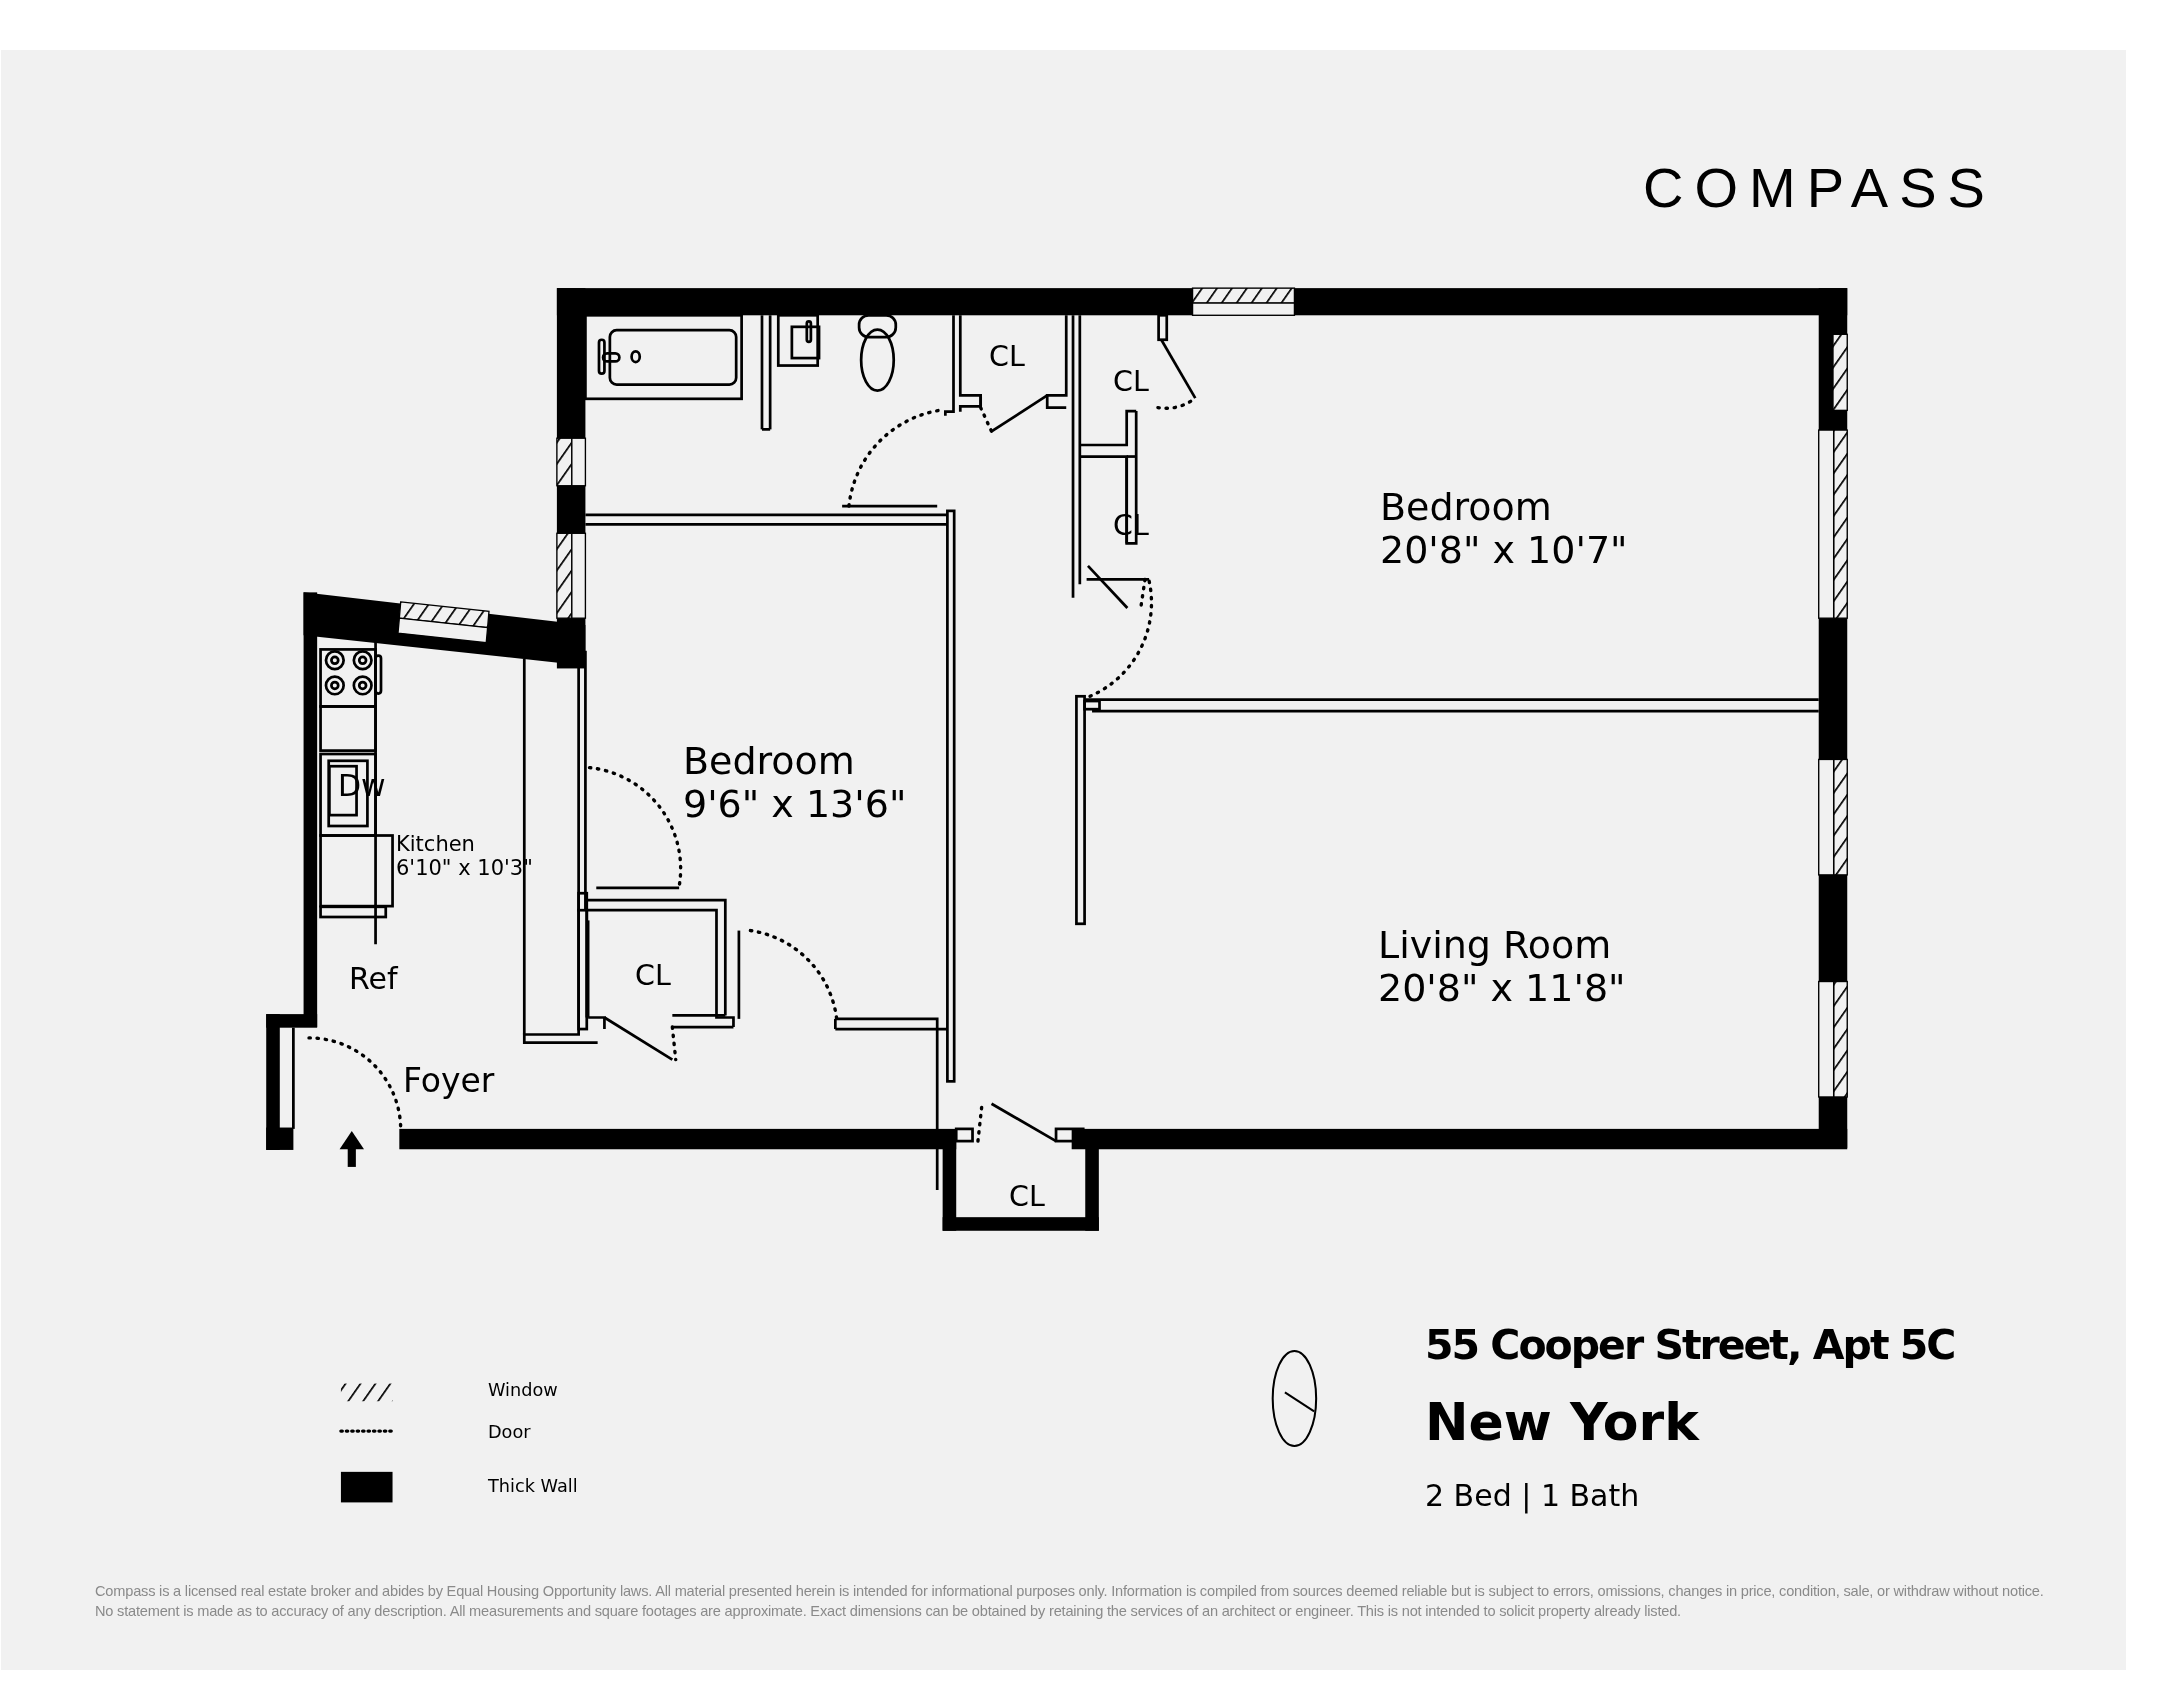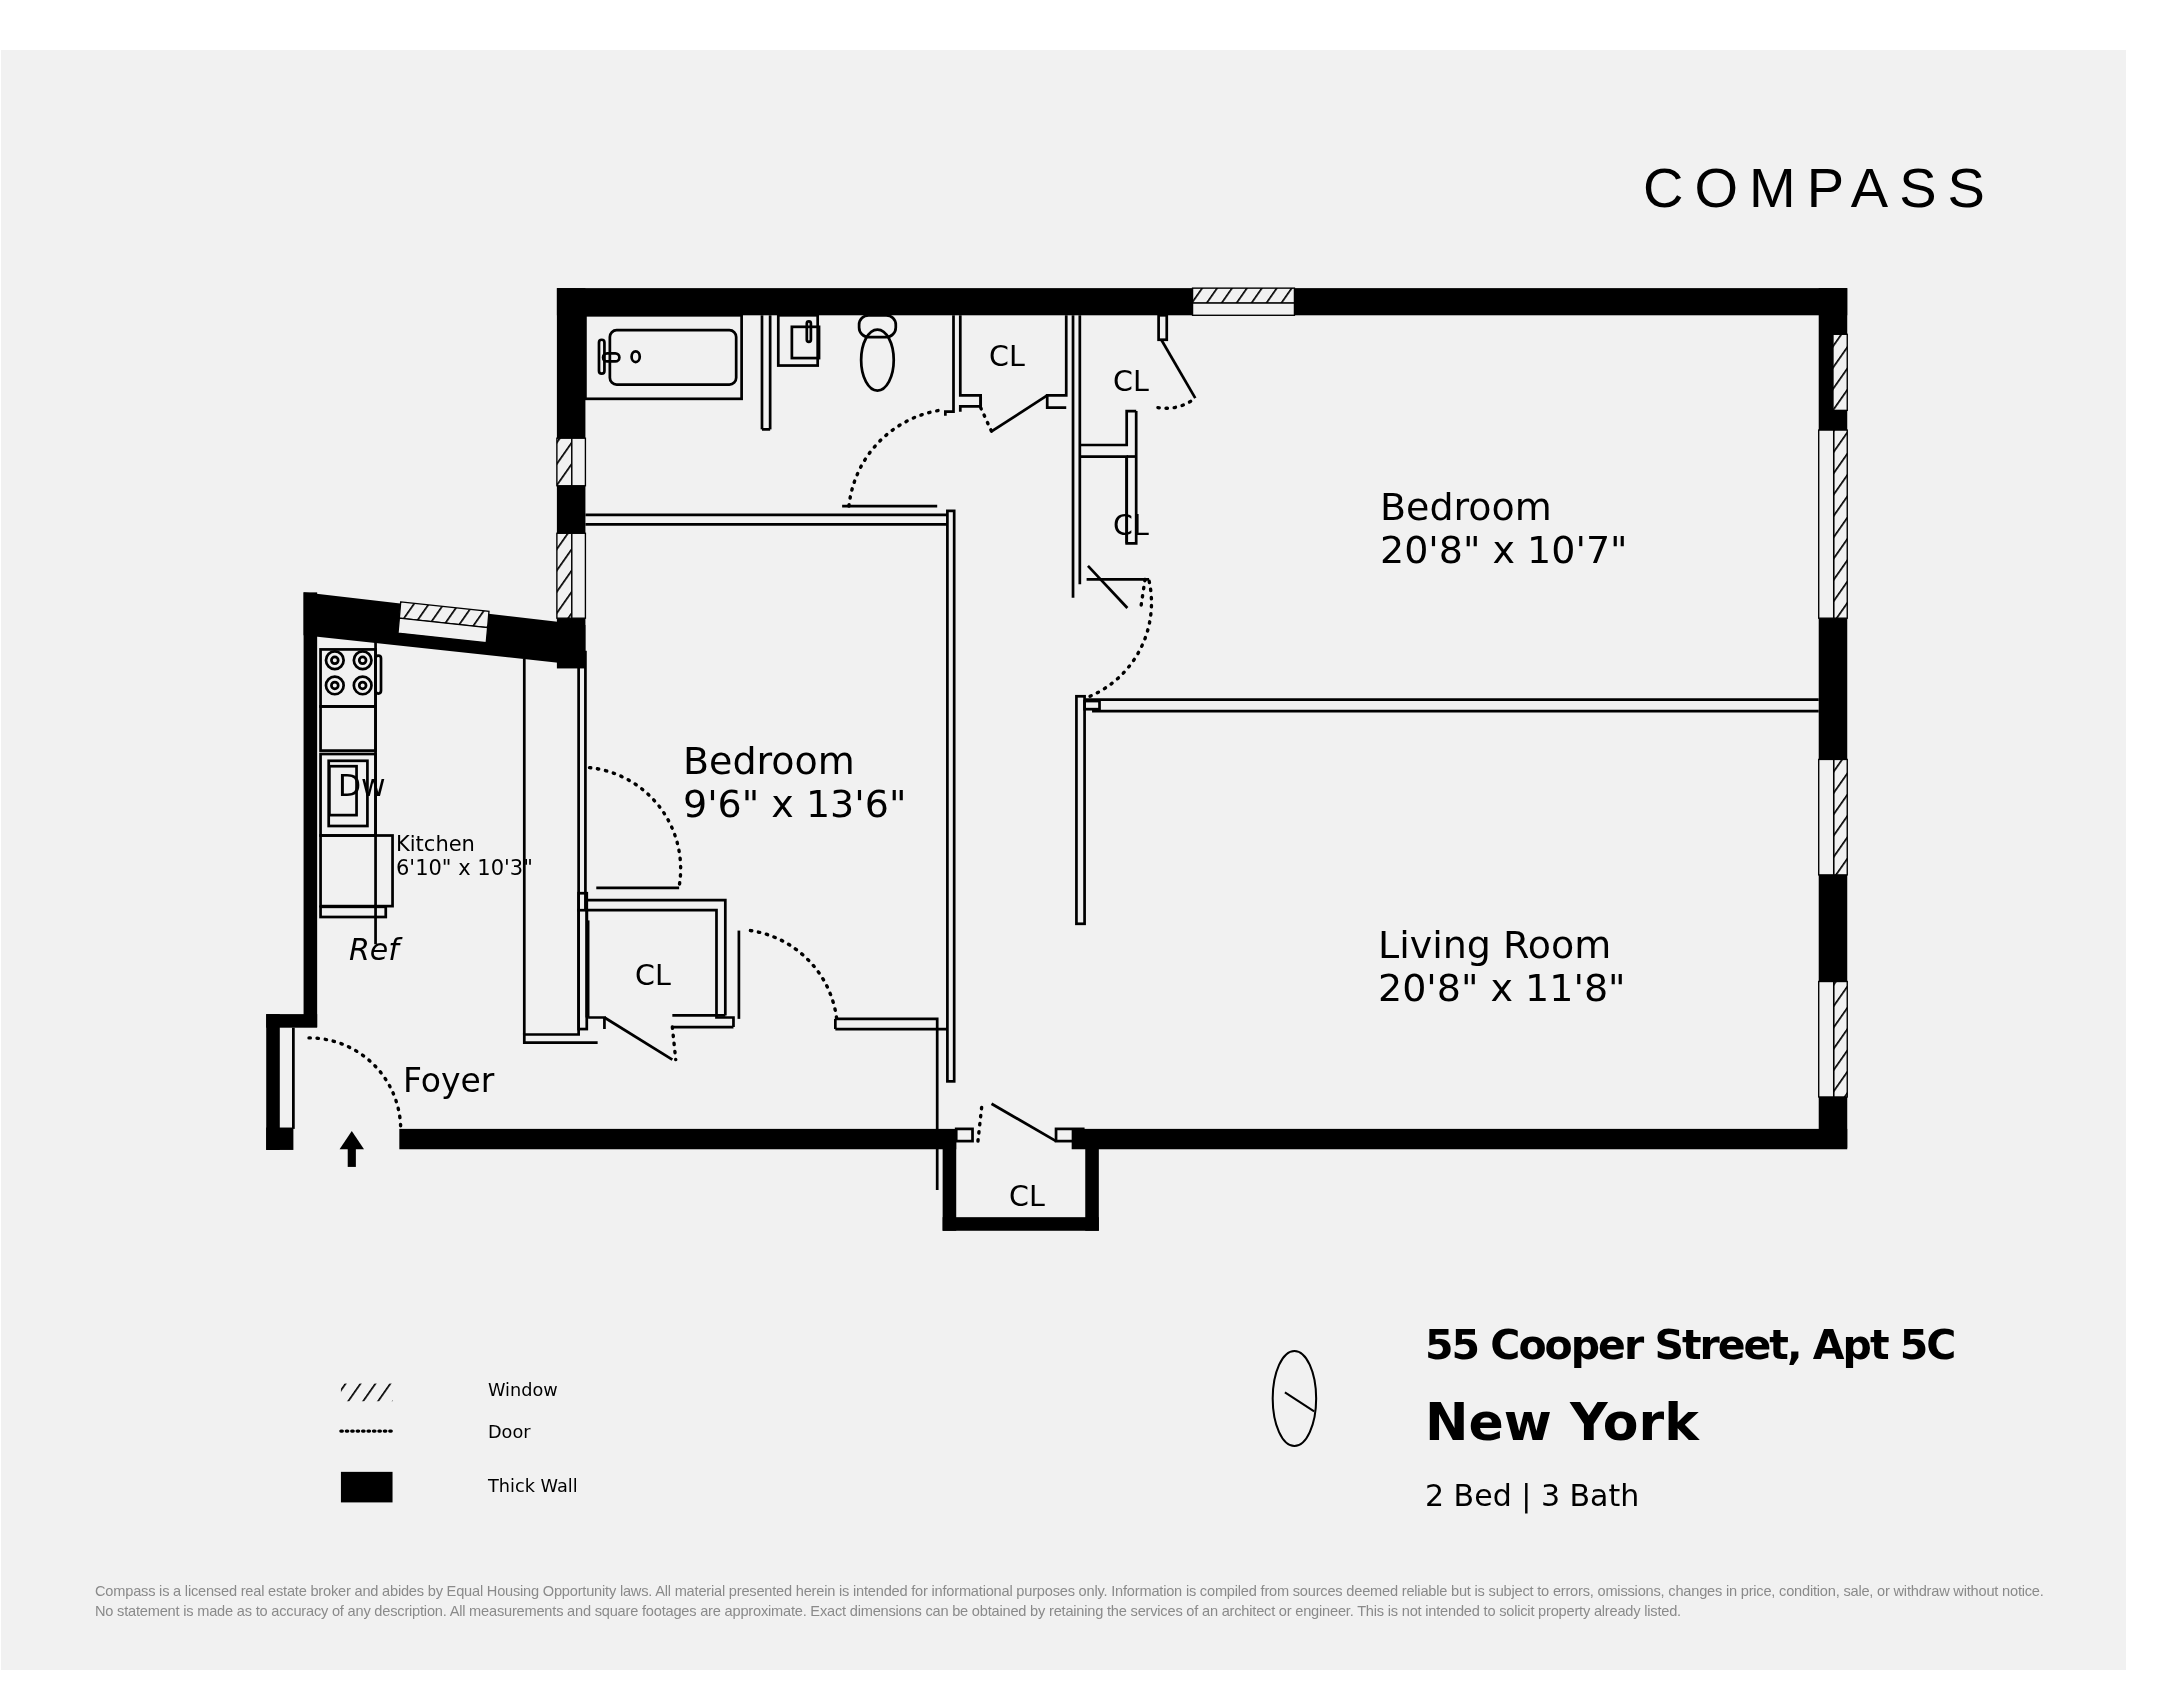--- a/index.html
+++ b/index.html
@@ -220,26 +220,26 @@
 </div>
 <div class="room-label" style="left:403px; top:1063px; font-size:33px;">Foyer</div>
 
 <div class="cl" style="left:989px; top:340px;">CL</div>
 <div class="cl" style="left:1113px; top:365px;">CL</div>
 <div class="cl" style="left:1113px; top:509px;">CL</div>
 <div class="cl" style="left:635px; top:959px;">CL</div>
 <div class="cl" style="left:1009px; top:1180px;">CL</div>
 
 <div class="appl" style="left:326px; top:768px;">Dw</div>
-<div class="appl" style="left:337px; top:932px;font-style:italic;">Ref</div>
+<div class="appl" style="left:337px; top:961px;">Ref</div>
 
 <div class="legend-label" style="left:488px; top:1380px;">Window</div>
 <div class="legend-label" style="left:488px; top:1422px;">Door</div>
 <div class="legend-label" style="left:488px; top:1476px;">Thick Wall</div>
 
 <div class="info">
   <p class="addr">55 Cooper Street, Apt 5C</p>
   <p class="city">New York</p>
-  <p class="beds">2 Bed | 3 Bath</p>
+  <p class="beds">2 Bed | 1 Bath</p>
 </div>
 
 <div class="disclaimer">Compass is a licensed real estate broker and abides by Equal Housing Opportunity laws. All material presented herein is intended for informational purposes only. Information is compiled from sources deemed reliable but is subject to errors, omissions, changes in price, condition, sale, or withdraw without notice. No statement is made as to accuracy of any description. All measurements and square footages are approximate. Exact dimensions can be obtained by retaining the services of an architect or engineer. This is not intended to solicit property already listed.</div>
 
 
 </body></html>

